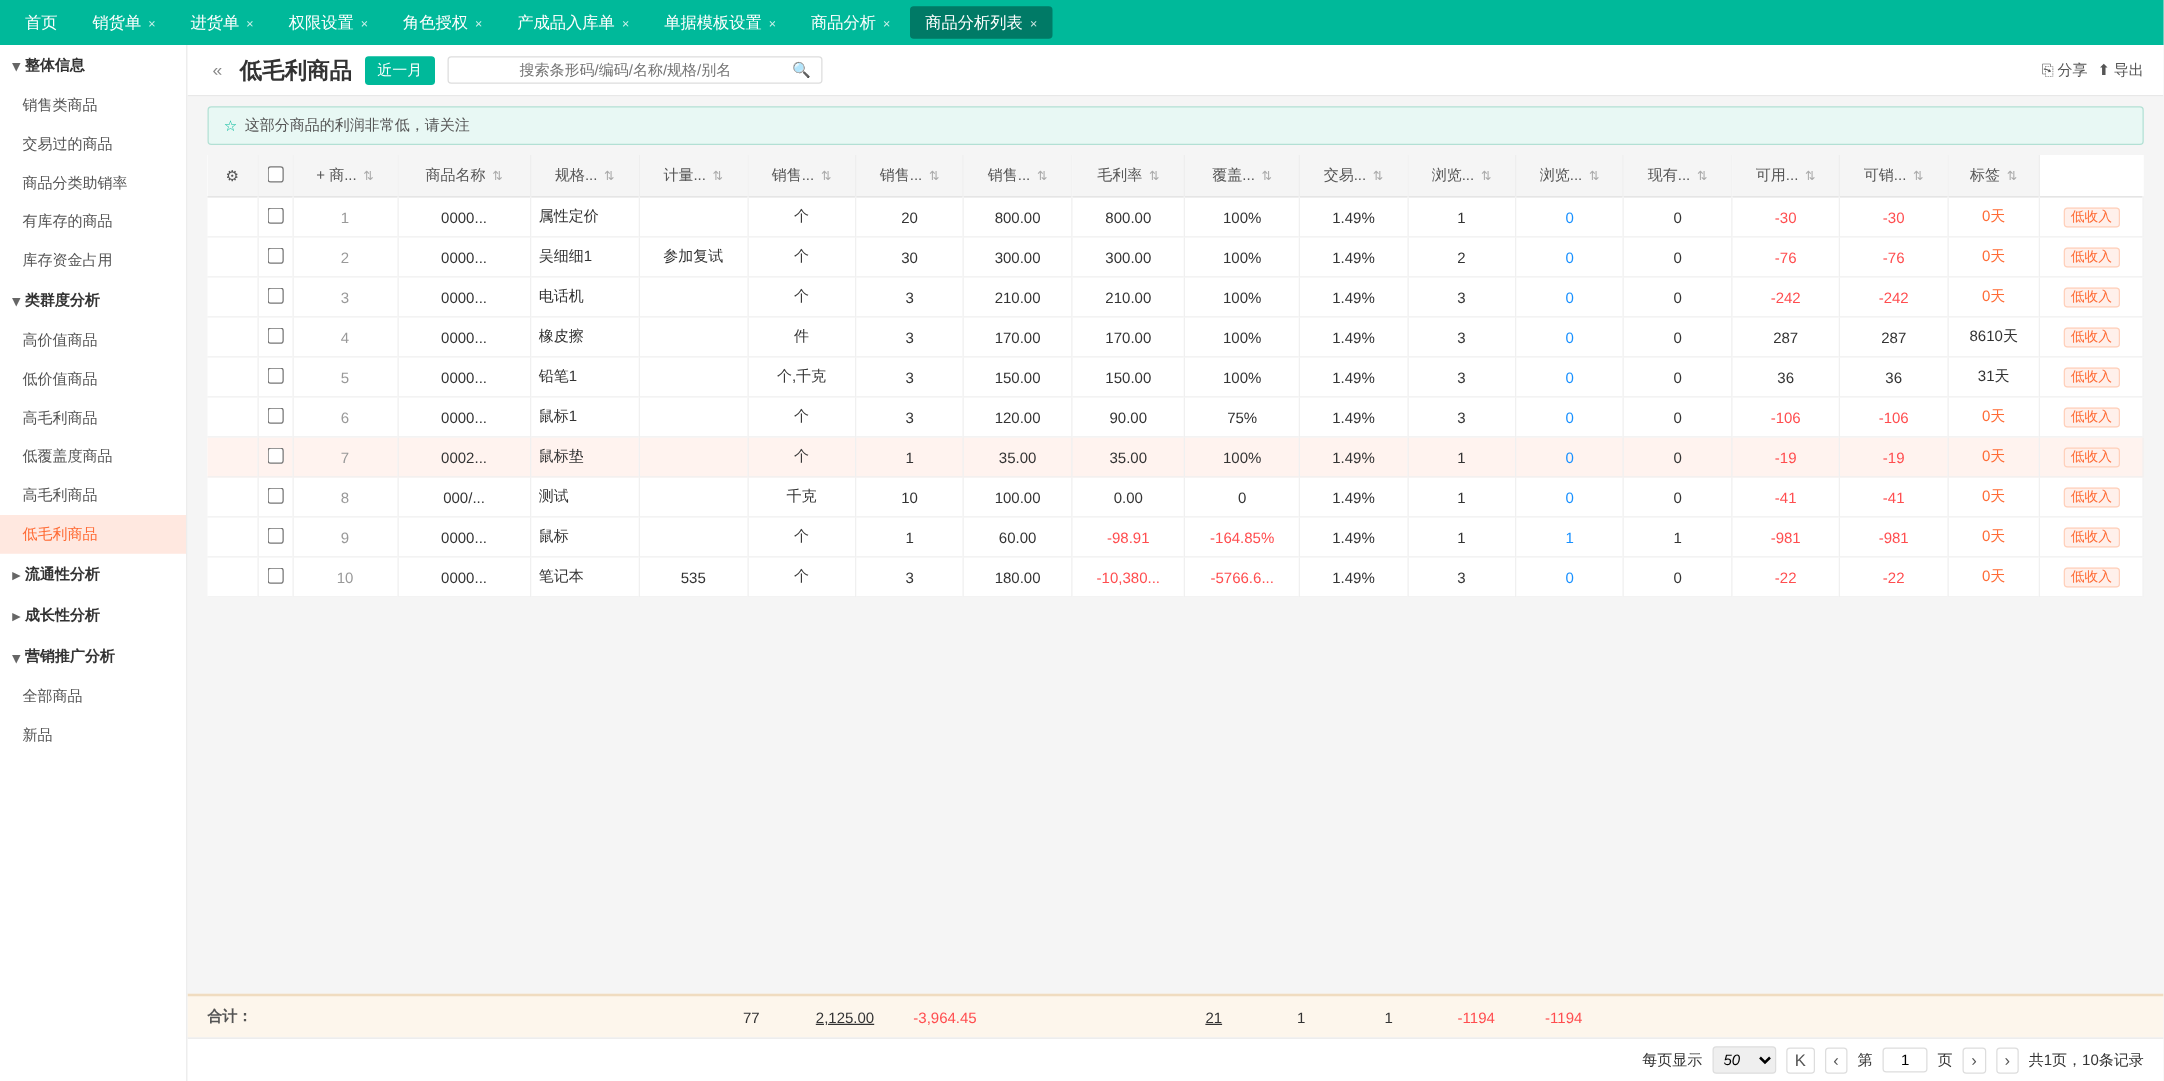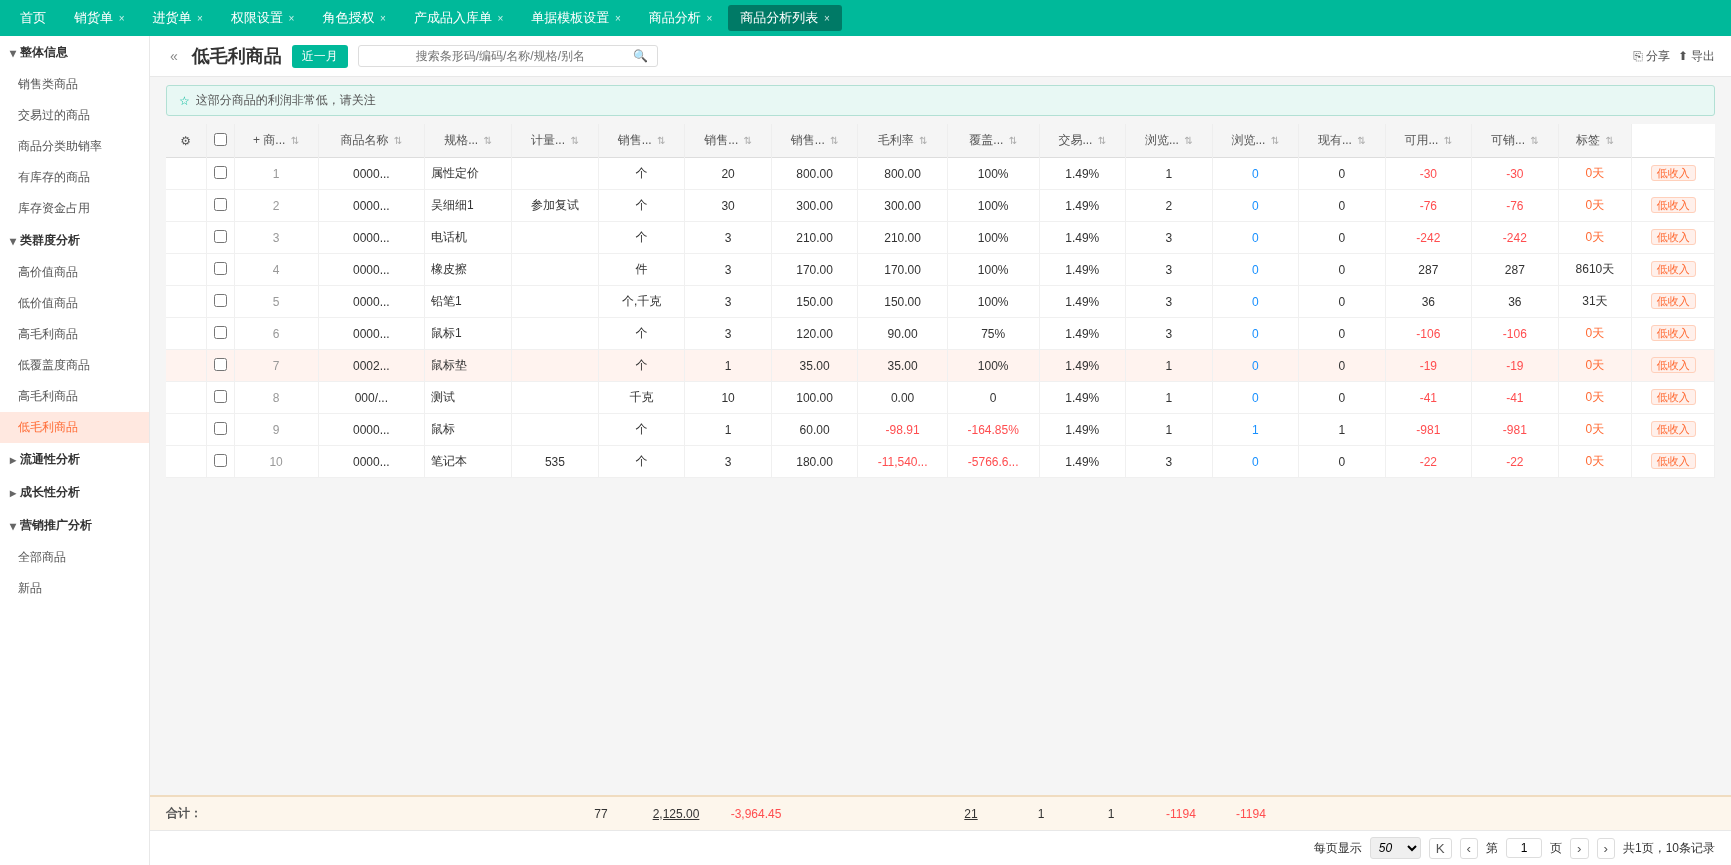--- a/index.html
+++ b/index.html
@@ -632,21 +632,21 @@
       <td class="checkbox-cell">
         <input type="checkbox" style="">
       </td>
       <td><span class="row-num">10</span></td>
       <td>0000...</td>
       <td class="td-left">笔记本</td>
       <td>535</td>
       <td>个</td>
       <td>3</td>
       <td>180.00</td>
-      <td class="text-red">-11,540...</td>
+      <td class="text-red">-10,380...</td>
       <td class="text-red">-5766.6...</td>
       <td>1.49%</td>
       <td>3</td>
       <td class="text-blue">0</td>
       <td>0</td>
       <td class="text-red">-22</td>
       <td class="text-red">-22</td>
       <td class="text-orange">0天</td>
       <td><span class="tag-badge">低收入</span></td>
     </tr>

